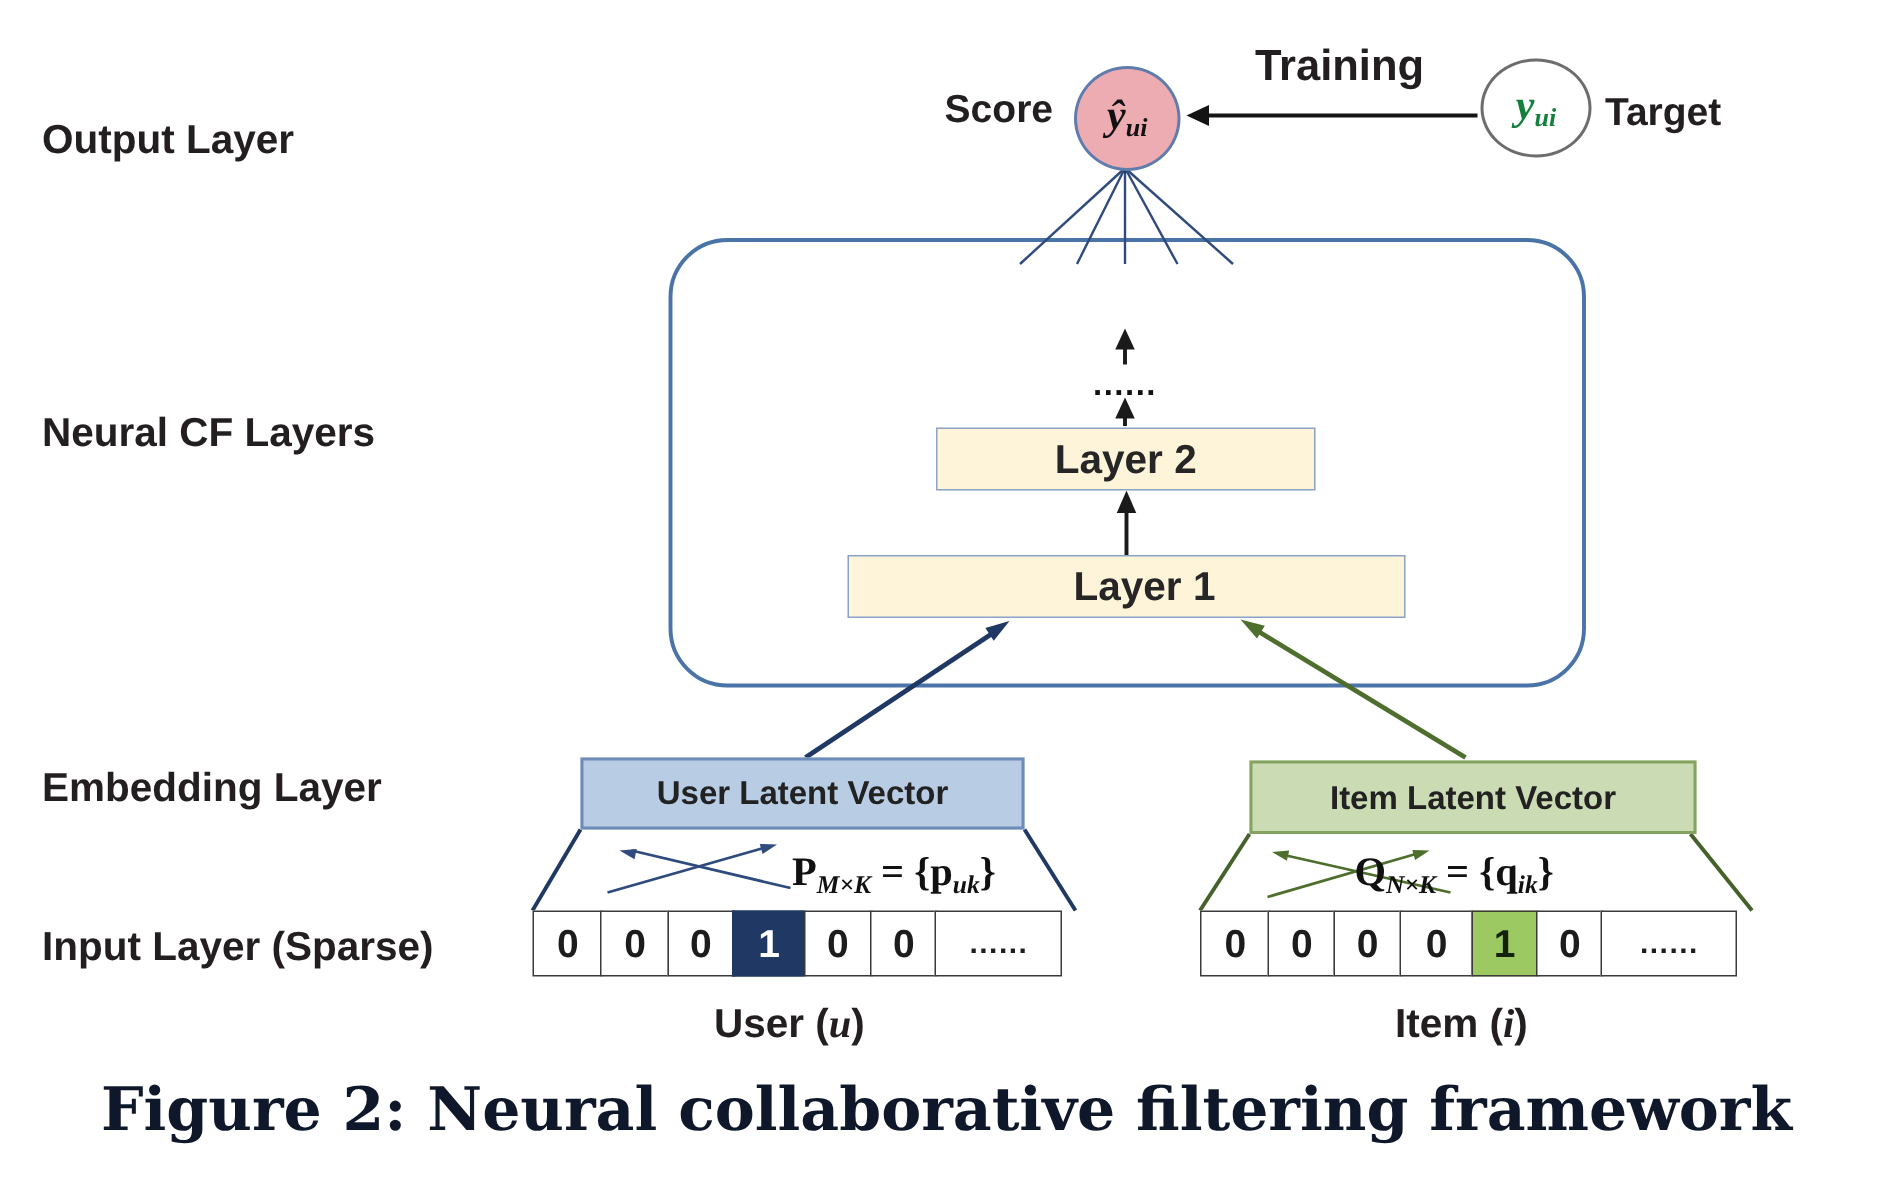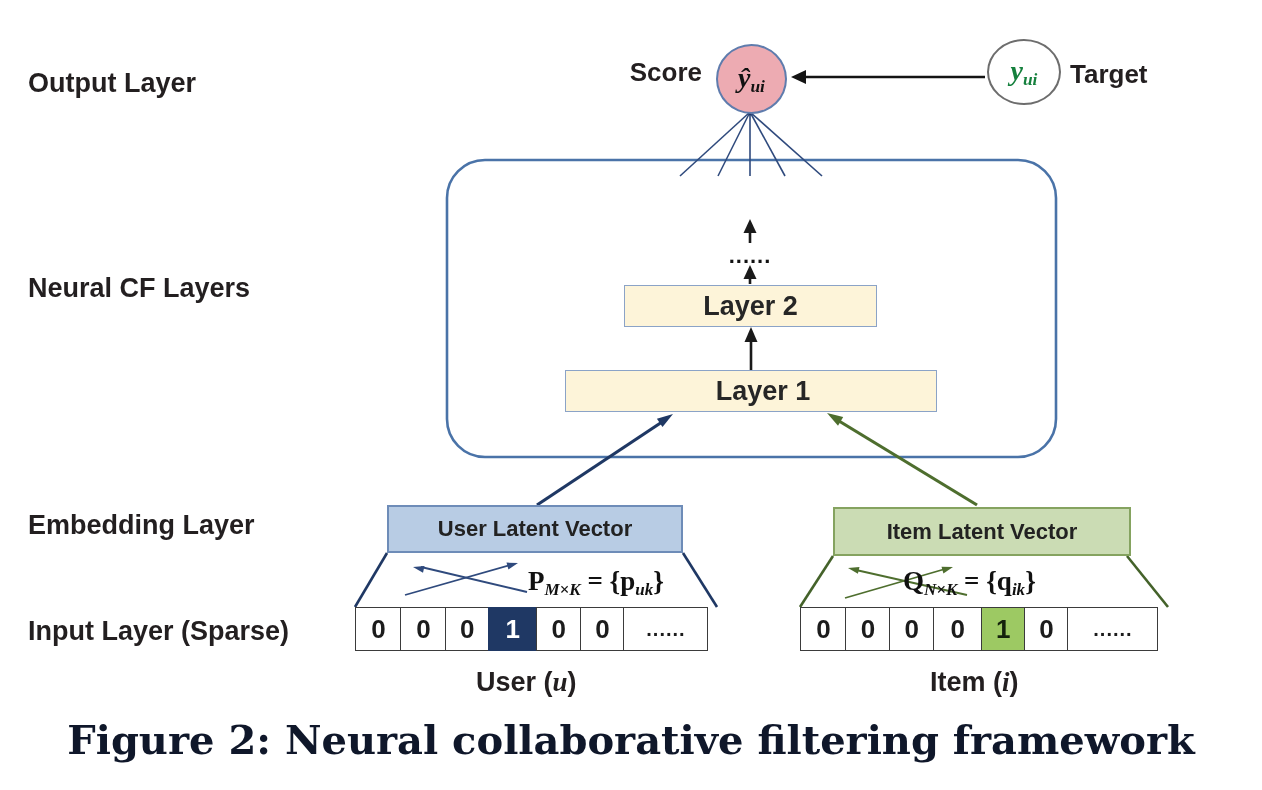--- a/index.html
+++ b/index.html
@@ -134,29 +134,30 @@
     <g stroke="#1f3864" fill="#1f3864">
       <line x1="537" y1="505" x2="662" y2="422" stroke-width="3.2"></line>
       <polygon points="673,414 662.5,427.1 656.9,418.7" stroke="none"></polygon>
     </g>
     <g stroke="#4e6e2e" fill="#4e6e2e">
       <line x1="977" y1="505" x2="839" y2="421" stroke-width="3.2"></line>
       <polygon points="827,413 843.2,417.1 838,425.7" stroke="none"></polygon>
     </g>
   </svg>
 
-  <div class="sec-label" style="top:68px">Output Layer</div>
+  <div class="sec-label" style="top:78px">Output Layer</div>
   <div class="sec-label" style="top:273px">Neural CF Layers</div>
   <div class="sec-label" style="top:510px">Embedding Layer</div>
   <div class="sec-label" style="top:616px">Input Layer (Sparse)</div>
 
   <div class="score-label">Score</div>
   <div class="node score-node">
     <span><span>ŷ</span><span class="sub">ui</span></span>
   </div>
+  <div class="training-label">Training</div>
   <div class="node target-node">
     <span><span>y</span><span class="sub">ui</span></span>
   </div>
   <div class="target-label">Target</div>
 
   <div class="dots">......</div>
   <div class="layer-box layer-2">Layer 2</div>
   <div class="layer-box layer-1">Layer 1</div>
 
   <div class="latent-box user-latent">User Latent Vector</div>

